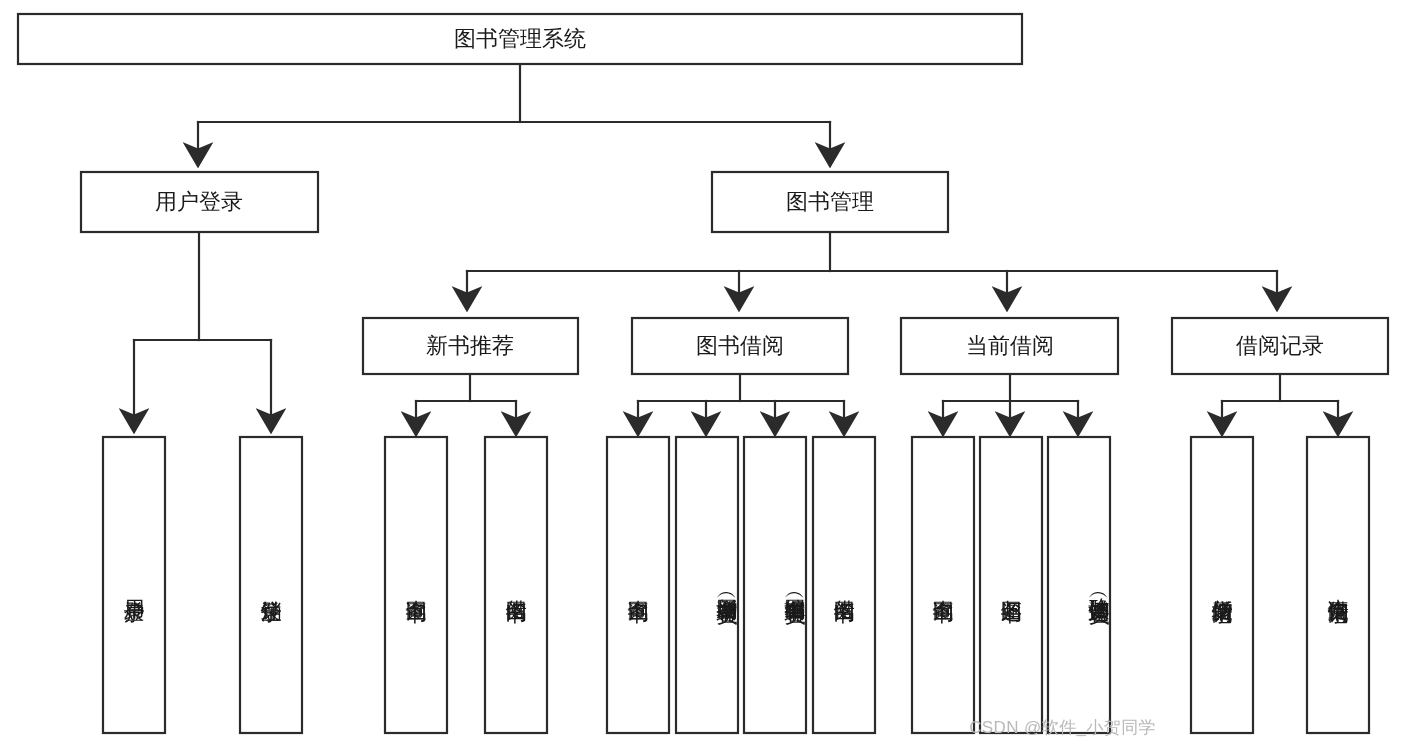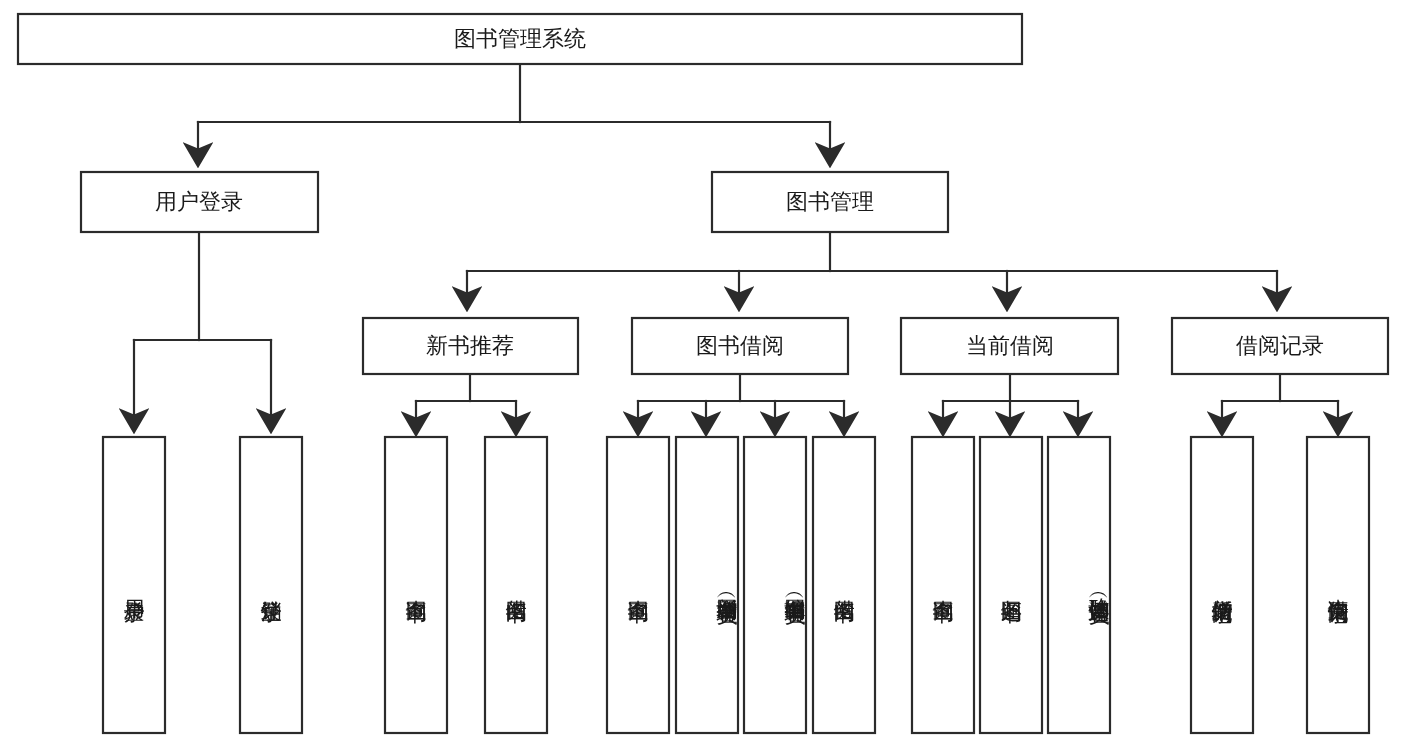--- a/index.html
+++ b/index.html
@@ -191,14 +191,15 @@
   <div class="node-label-v" style="left:744px; top:437px; width:62px; height:296px; align-items:flex-start;">编辑图书（管理员）</div>
   <div class="node-label-v" style="left:813px; top:437px; width:62px; height:296px;">借阅图书</div>
 
   <div class="node-label-v" style="left:912px; top:437px; width:62px; height:296px;">查询图书</div>
   <div class="node-label-v" style="left:980px; top:437px; width:62px; height:296px;">归还图书</div>
   <div class="node-label-v" style="left:1048px; top:437px; width:62px; height:296px; align-items:flex-start;">确认归还（管理员）</div>
 
   <div class="node-label-v" style="left:1191px; top:437px; width:62px; height:296px;">新增借阅记录</div>
   <div class="node-label-v" style="left:1307px; top:437px; width:62px; height:296px;">查询借阅记录</div>
 
+  <div class="watermark">CSDN @软件_小贺同学</div>
 
 </div>
 
 </body></html>

